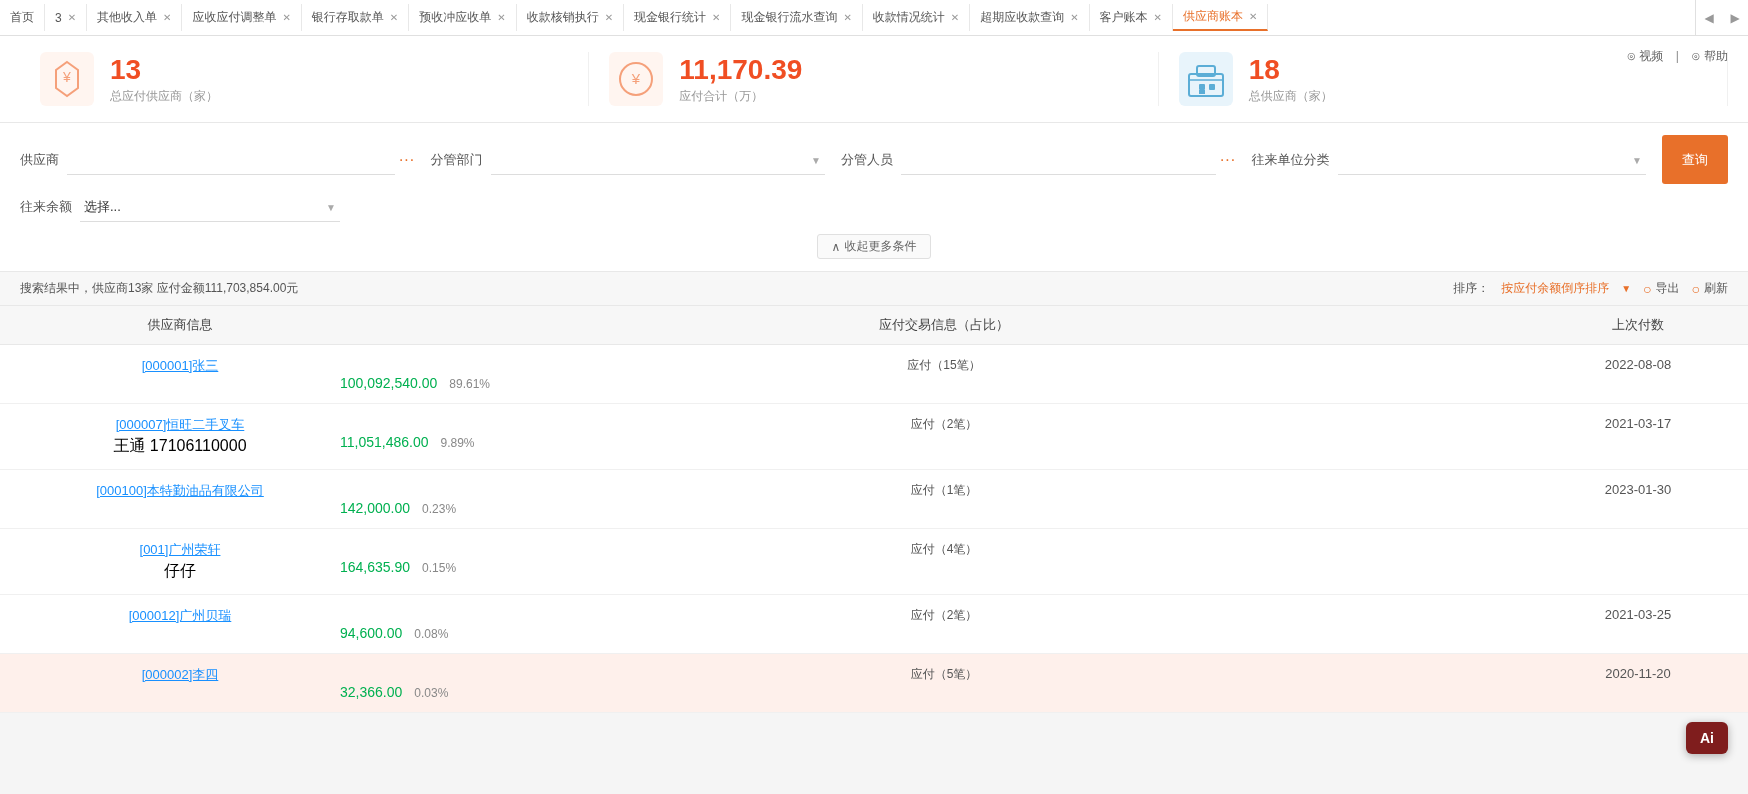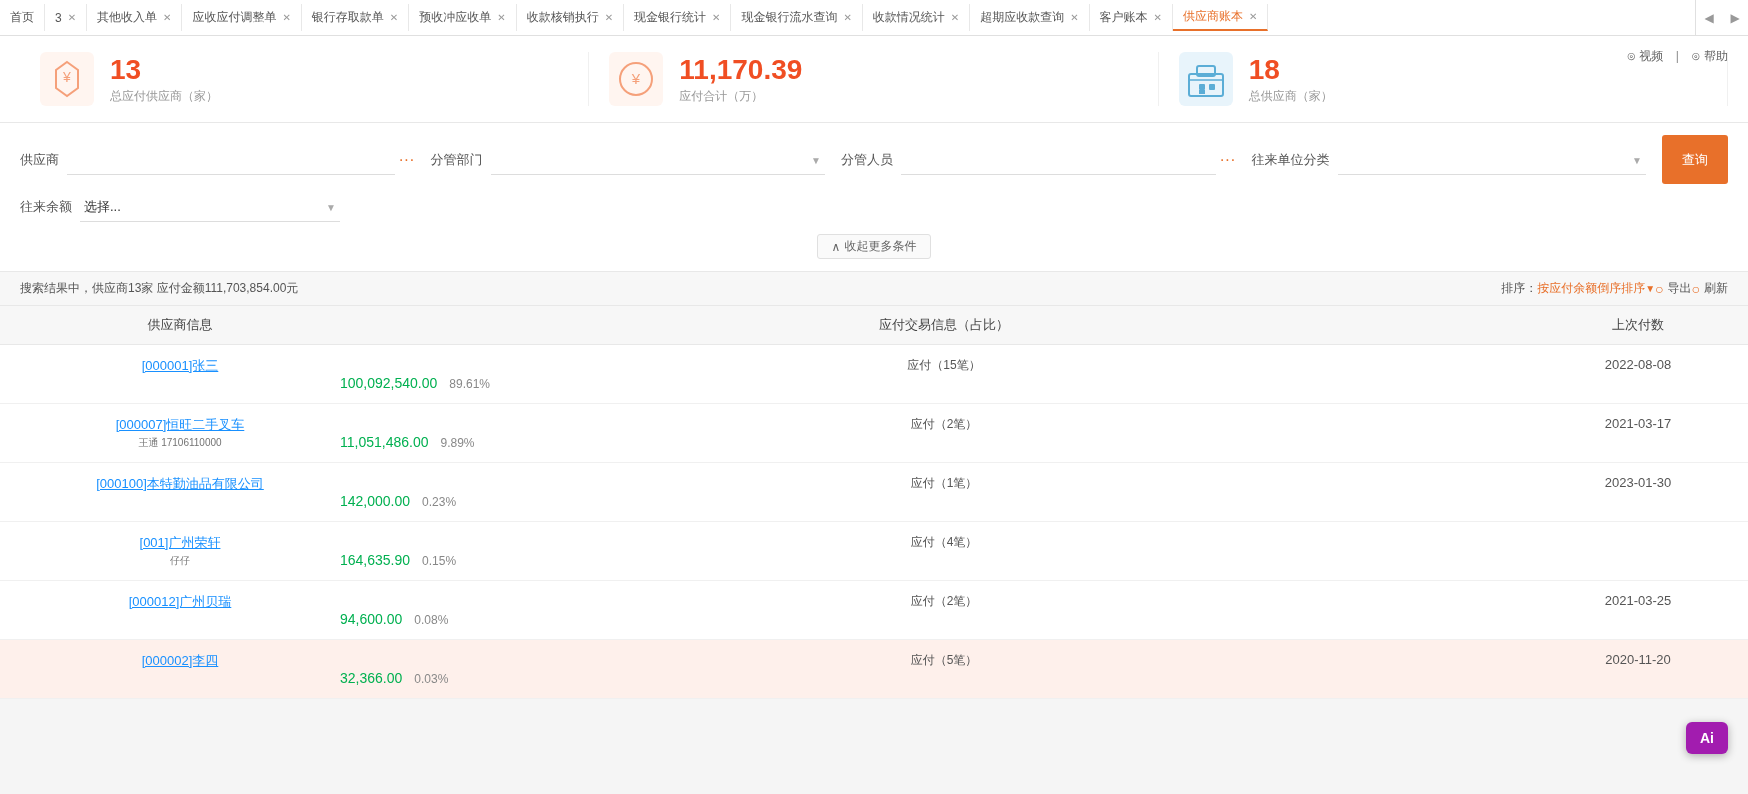--- a/index.html
+++ b/index.html
@@ -179,20 +179,21 @@
       justify-content: space-between;
       padding: 8px 20px;
       background: #f7f7f7;
       border-bottom: 1px solid #e8e8e8;
       font-size: 12px;
       color: #555;
     }
     .result-bar-right {
       display: flex;
       align-items: center;
+      gap: 12px;
     }
     .sort-label { color: #555; }
     .sort-value { color: #e8702a; cursor: pointer; }
     .action-btn {
       display: flex;
       align-items: center;
       gap: 4px;
       cursor: pointer;
       color: #555;
       font-size: 12px;
@@ -226,22 +227,22 @@
     }
     .table-row.highlighted { background: #fef0eb; }
 
     .supplier-name {
       color: #1890ff;
       text-decoration: underline;
       font-size: 13px;
       cursor: pointer;
     }
     .supplier-sub {
-      font-size: 10px;
-      color: #737373;
+      font-size: 16px;
+      color: #000000;
       margin-top: 2px;
     }
     .tx-label { font-size: 12px; color: #555; }
     .tx-amount {
       font-size: 14px;
       color: #00b050;
       font-weight: 500;
       margin-top: 1px;
       cursor: pointer;
     }
@@ -541,13 +542,13 @@
         <div class="tx-amount">32,366.00</div>
         <div class="tx-pct">0.03%</div>
       </div>
     </div>
     <div class="col-last-pay">
       <span class="last-pay">2020-11-20</span>
     </div>
   </div>
 </div>
 
-<div style="position: fixed; right: 20px; bottom: 40px; background: #a21caf; color: #fff; border-radius: 6px; padding: 8px 14px; font-size: 14px; font-weight: bold; cursor: pointer; box-shadow: 0 2px 8px rgba(0,0,0,0.3);">Ai</div>
+<div style="position: fixed; right: 20px; bottom: 40px; background: #7f1d1d; color: #fff; border-radius: 6px; padding: 8px 14px; font-size: 14px; font-weight: bold; cursor: pointer; box-shadow: 0 2px 8px rgba(0,0,0,0.3);">Ai</div>
 
 </body></html>

